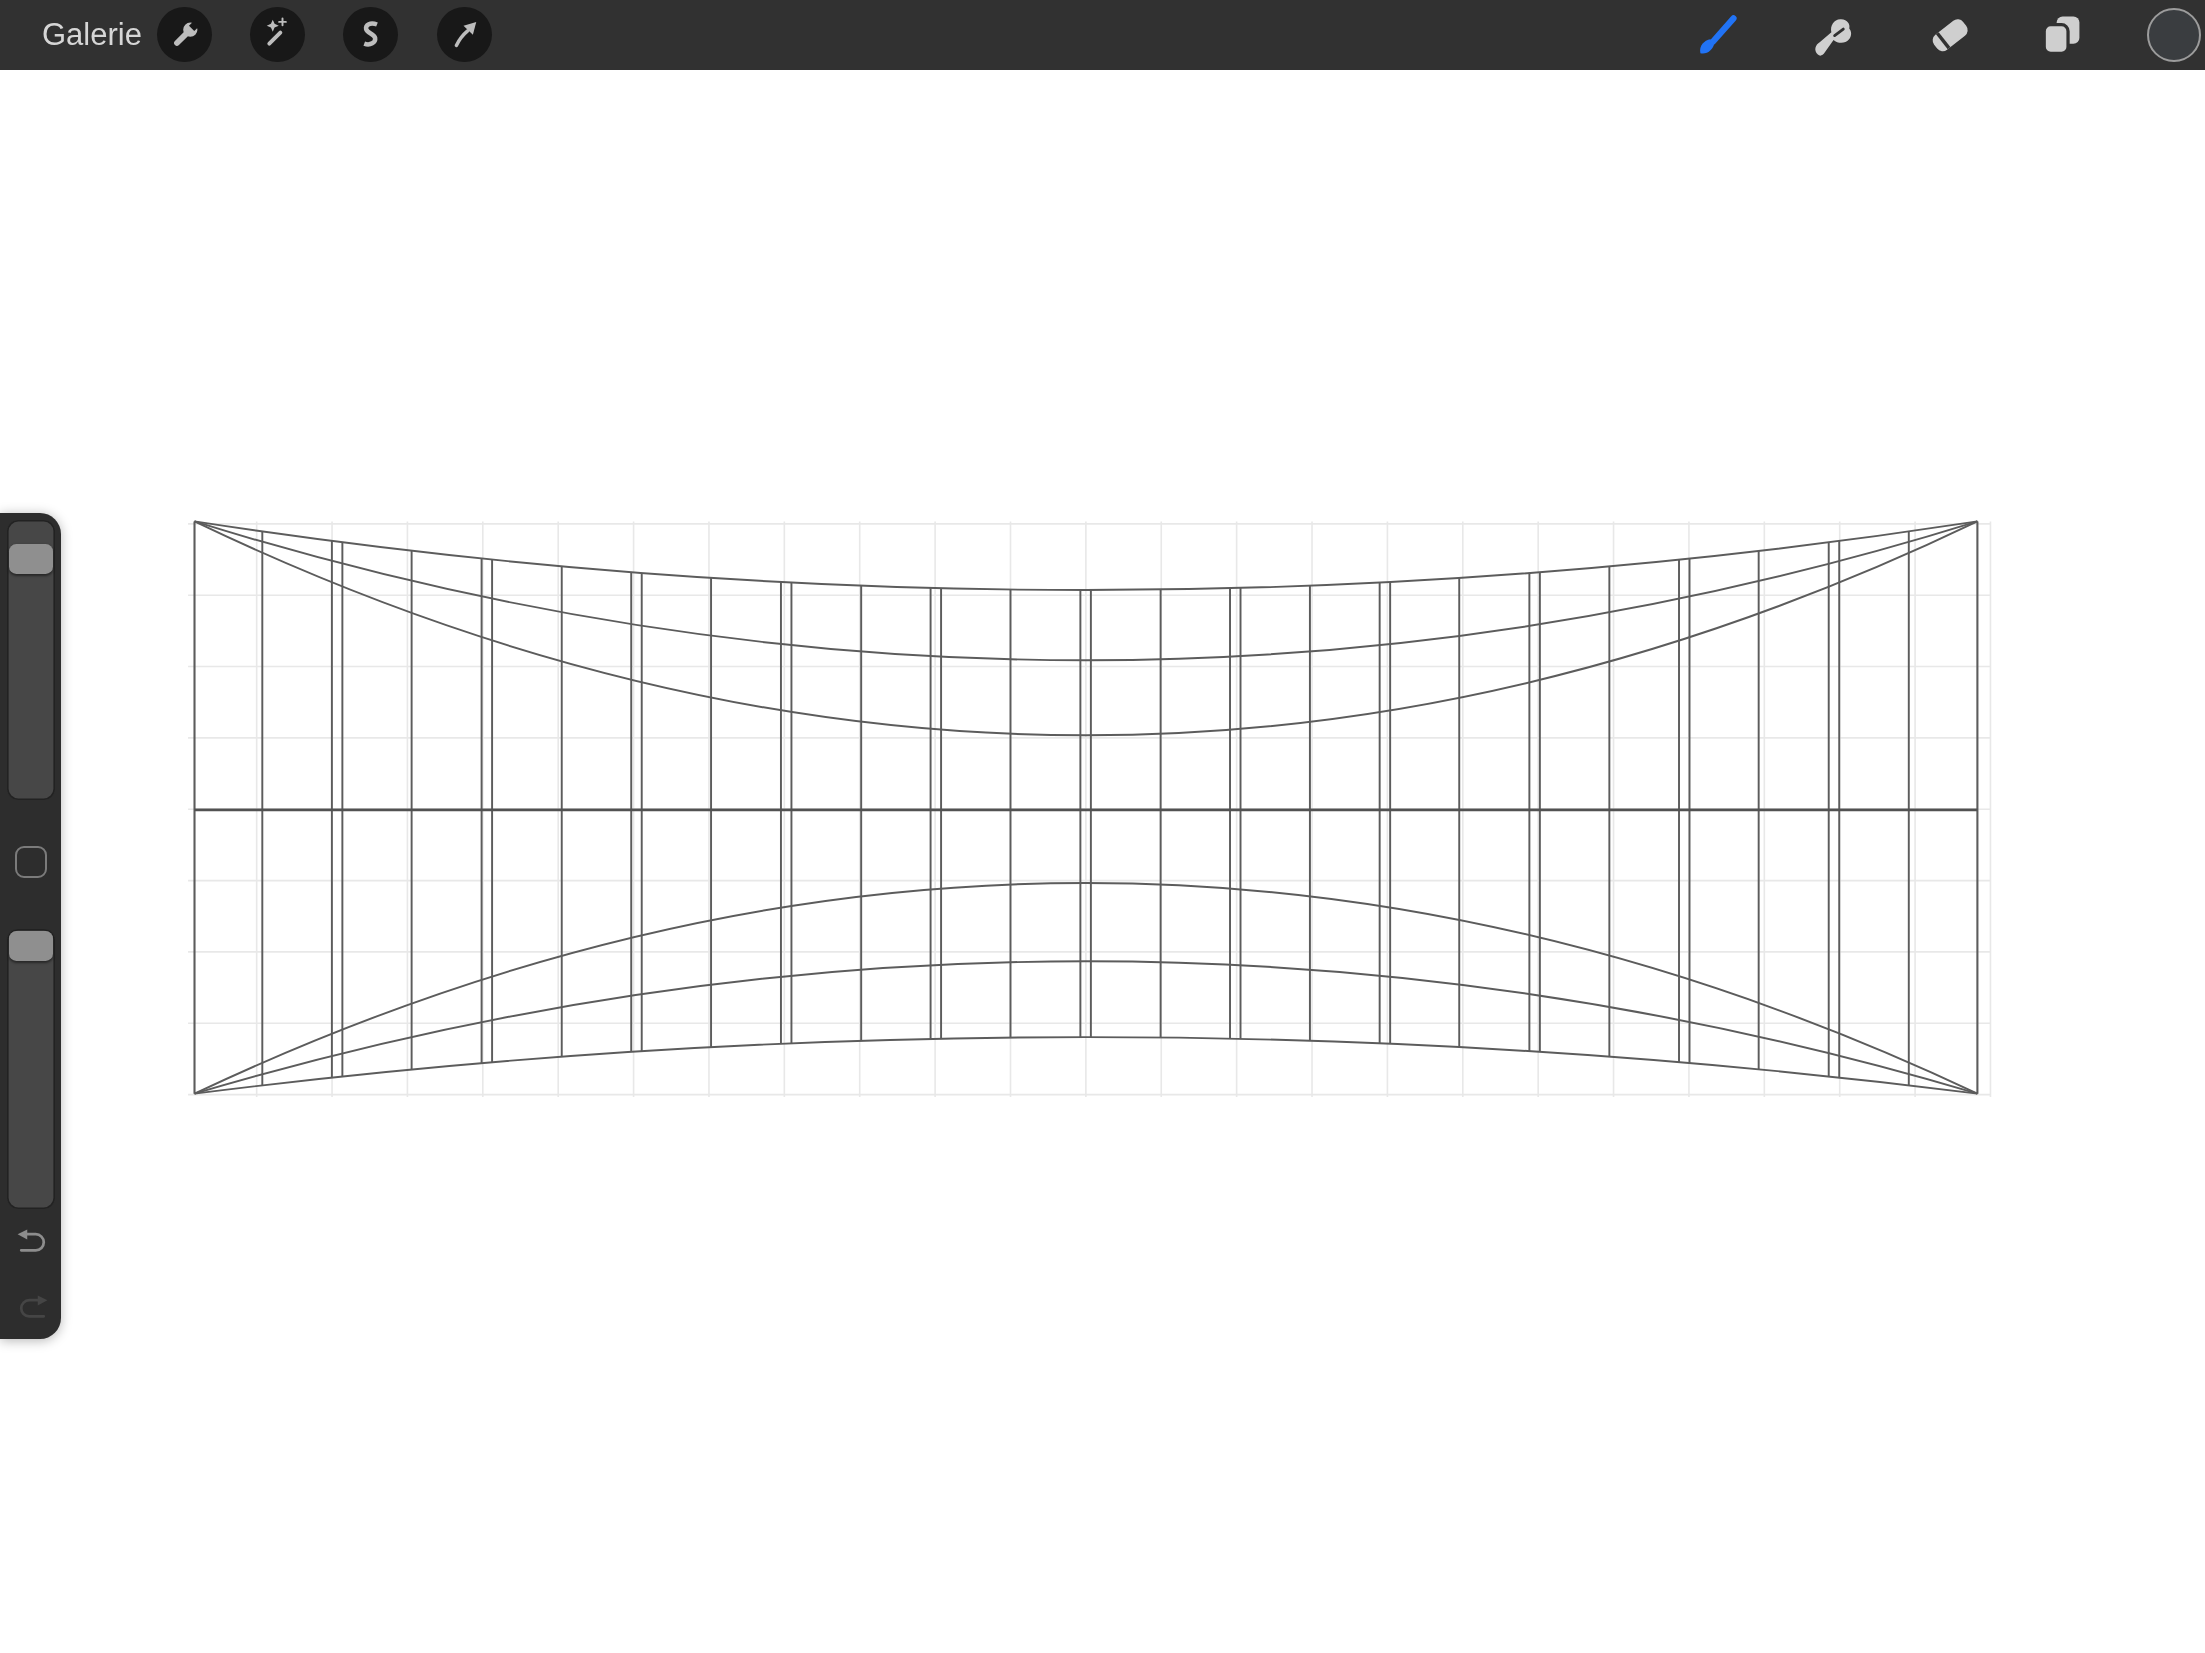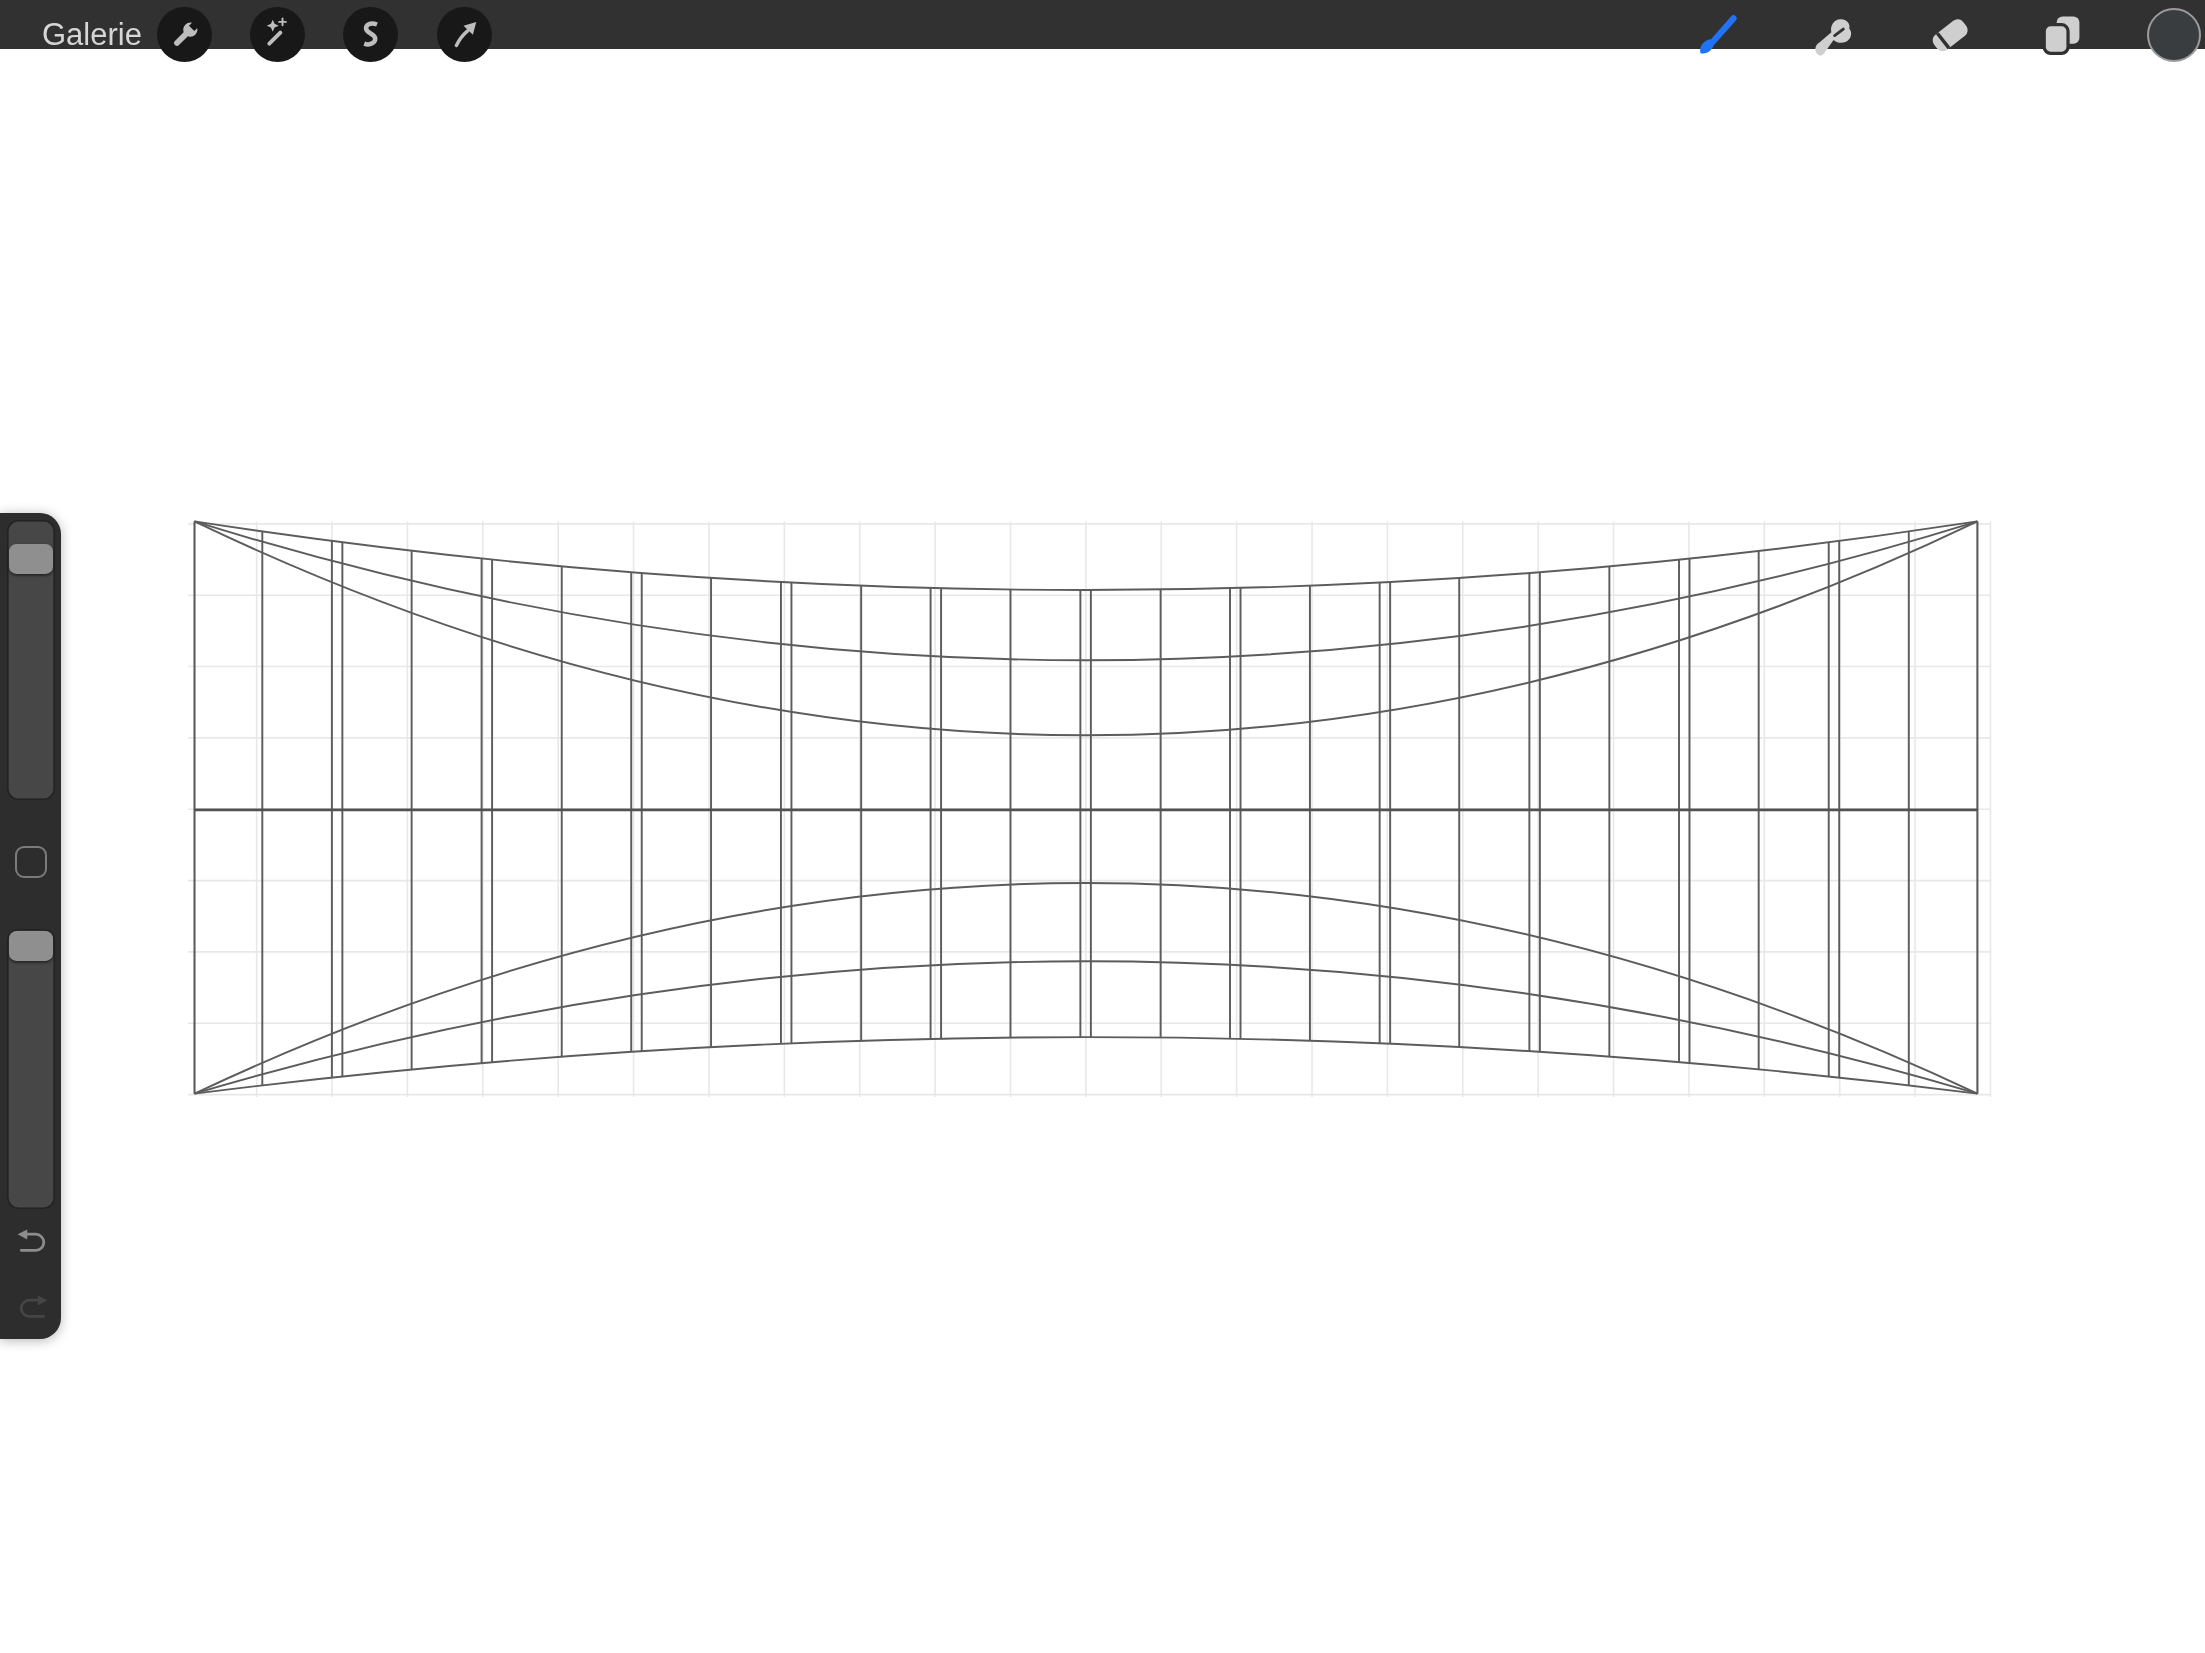--- a/index.html
+++ b/index.html
@@ -1,20 +1,20 @@
 <!DOCTYPE html>
 <html style="font-size:13px"><head>
 <meta charset="utf-8">
 <style>
   html,body{margin:0;padding:0;background:#ffffff;}
   body{width:2205px;height:1653px;overflow:hidden;position:relative;
        font-family:"Liberation Sans", sans-serif;}
 
   
-  .topbar{position:absolute;left:0;top:0;width:2205px;height:49px;background:#313131;z-index:30;}
+  .topbar{position:absolute;left:0;top:0;width:2205px;height:70px;background:#313131;z-index:30;}
   .gallery-btn{position:absolute;left:24px;top:0;height:70px;padding:0 18px;border:none;background:none;
                color:#d6d6d6;font-size:31px;font-family:"Liberation Sans",sans-serif;
                display:flex;align-items:center;cursor:pointer;}
   .circ-btn{position:absolute;top:7.3px;width:55px;height:55px;border-radius:50%;
             background:#181818;border:none;display:flex;align-items:center;justify-content:center;
             cursor:pointer;padding:0;}
   .flat-btn{position:absolute;top:0;height:70px;width:73px;border:none;background:none;
             display:flex;align-items:center;justify-content:center;cursor:pointer;padding:0;}
   .color-swatch{width:50px;height:50px;border-radius:50%;border:2.4px solid #9c9c9c;background:#3a3d40;}
 

